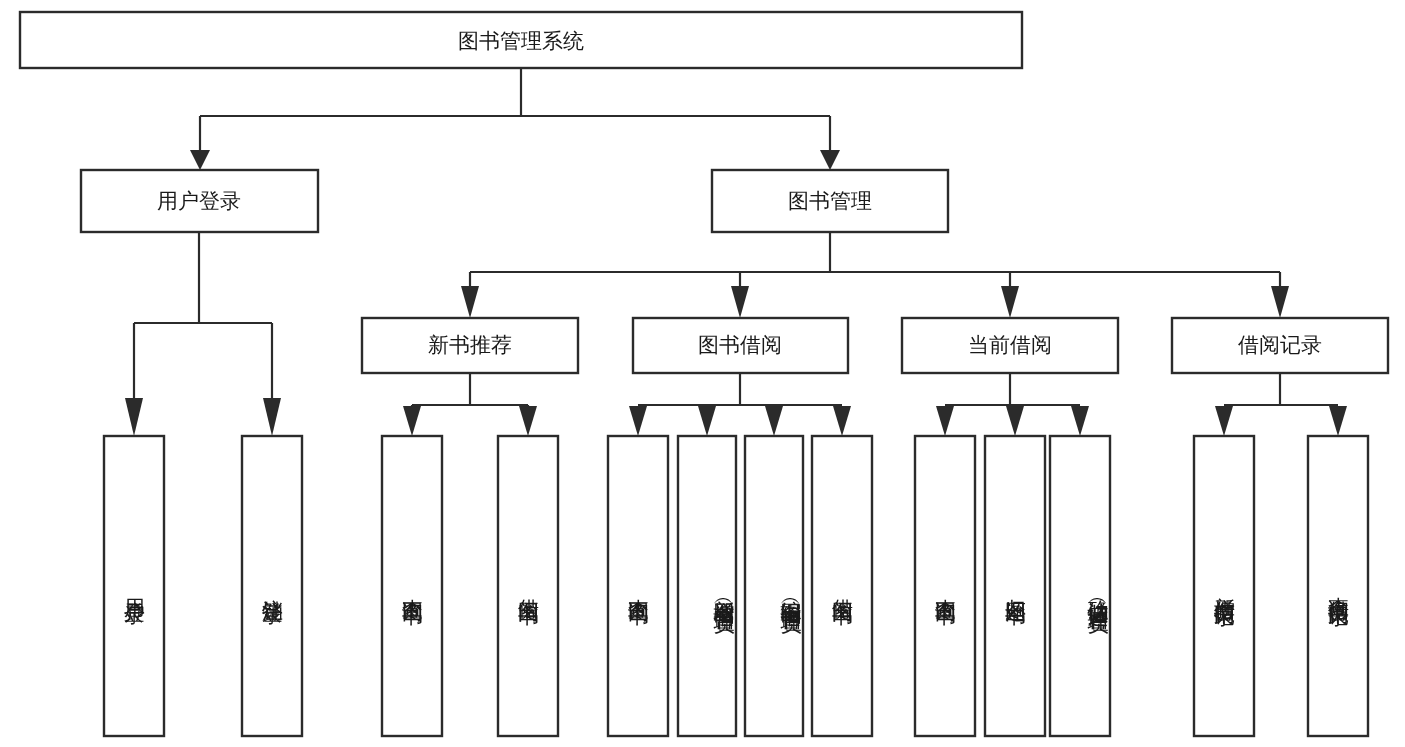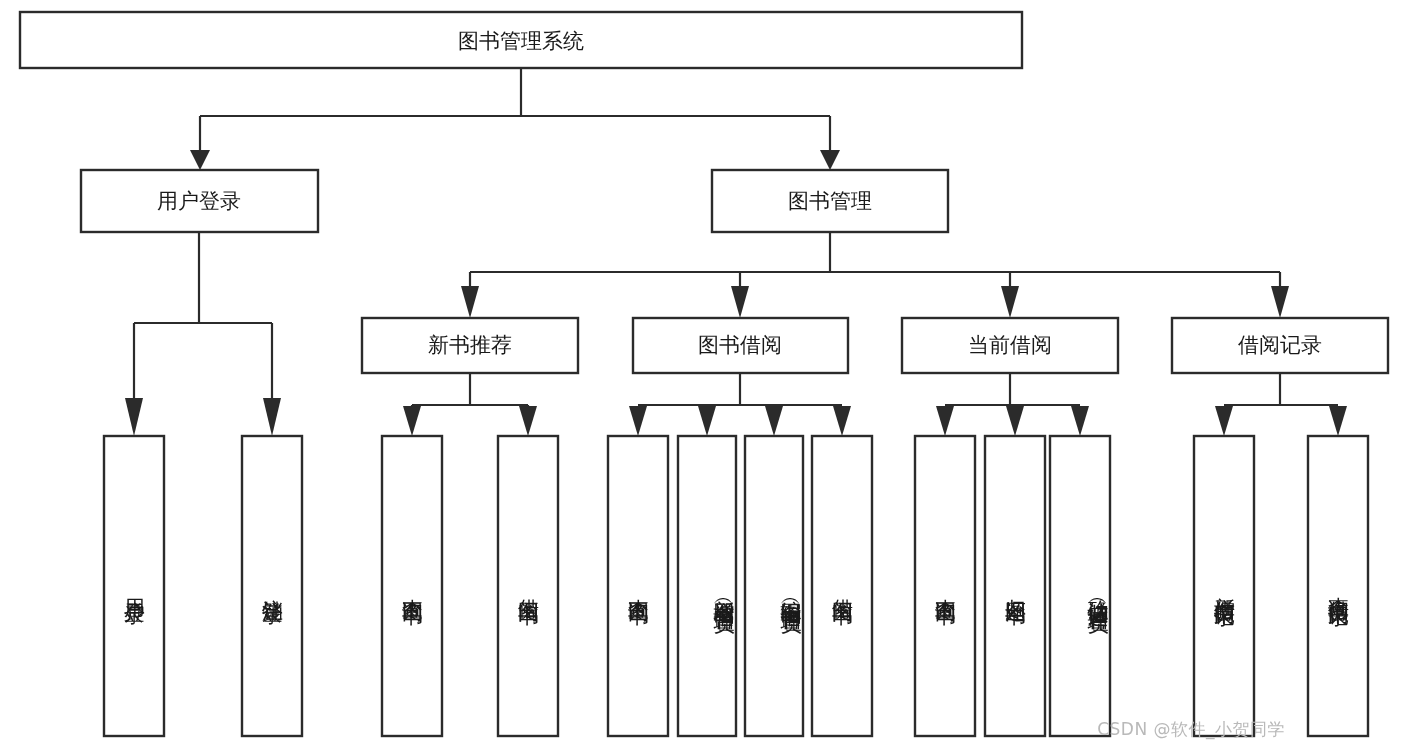--- a/index.html
+++ b/index.html
@@ -12,20 +12,21 @@
     height: 747px;
     font-family: "DejaVu Sans", "Liberation Sans", sans-serif;
     overflow: hidden;
     position: relative;
   }
   #diagram-root {
     position: relative;
     width: 1293px;
     height: 747px;
     background: #ffffff;
+    padding-left: 28px;
   }
   svg.canvas {
     position: absolute;
     left: 0;
     top: 0;
     width: 1405px;
     height: 747px;
     display: block;
   }
   .node-box {
@@ -223,15 +224,14 @@
   <div class="leaf-label" style="left:915px; top:436px; width:60px; height:300px;">查询图书</div>
 
   <div class="leaf-label" style="left:985px; top:436px; width:60px; height:300px;">归还图书</div>
 
   <div class="leaf-label" style="left:1050px; top:436px; width:60px; height:300px; align-items:flex-start; padding-top:12px; box-sizing:border-box;">确认归还（管理员）</div>
 
   <div class="leaf-label" style="left:1194px; top:436px; width:60px; height:300px;">新增借阅记录</div>
 
   <div class="leaf-label" style="left:1308px; top:436px; width:60px; height:300px;">查询借阅记录</div>
 
-  <div class="watermark">CSDN @软件_小贺同学</div>
 
 </div>
 
 </body></html>

